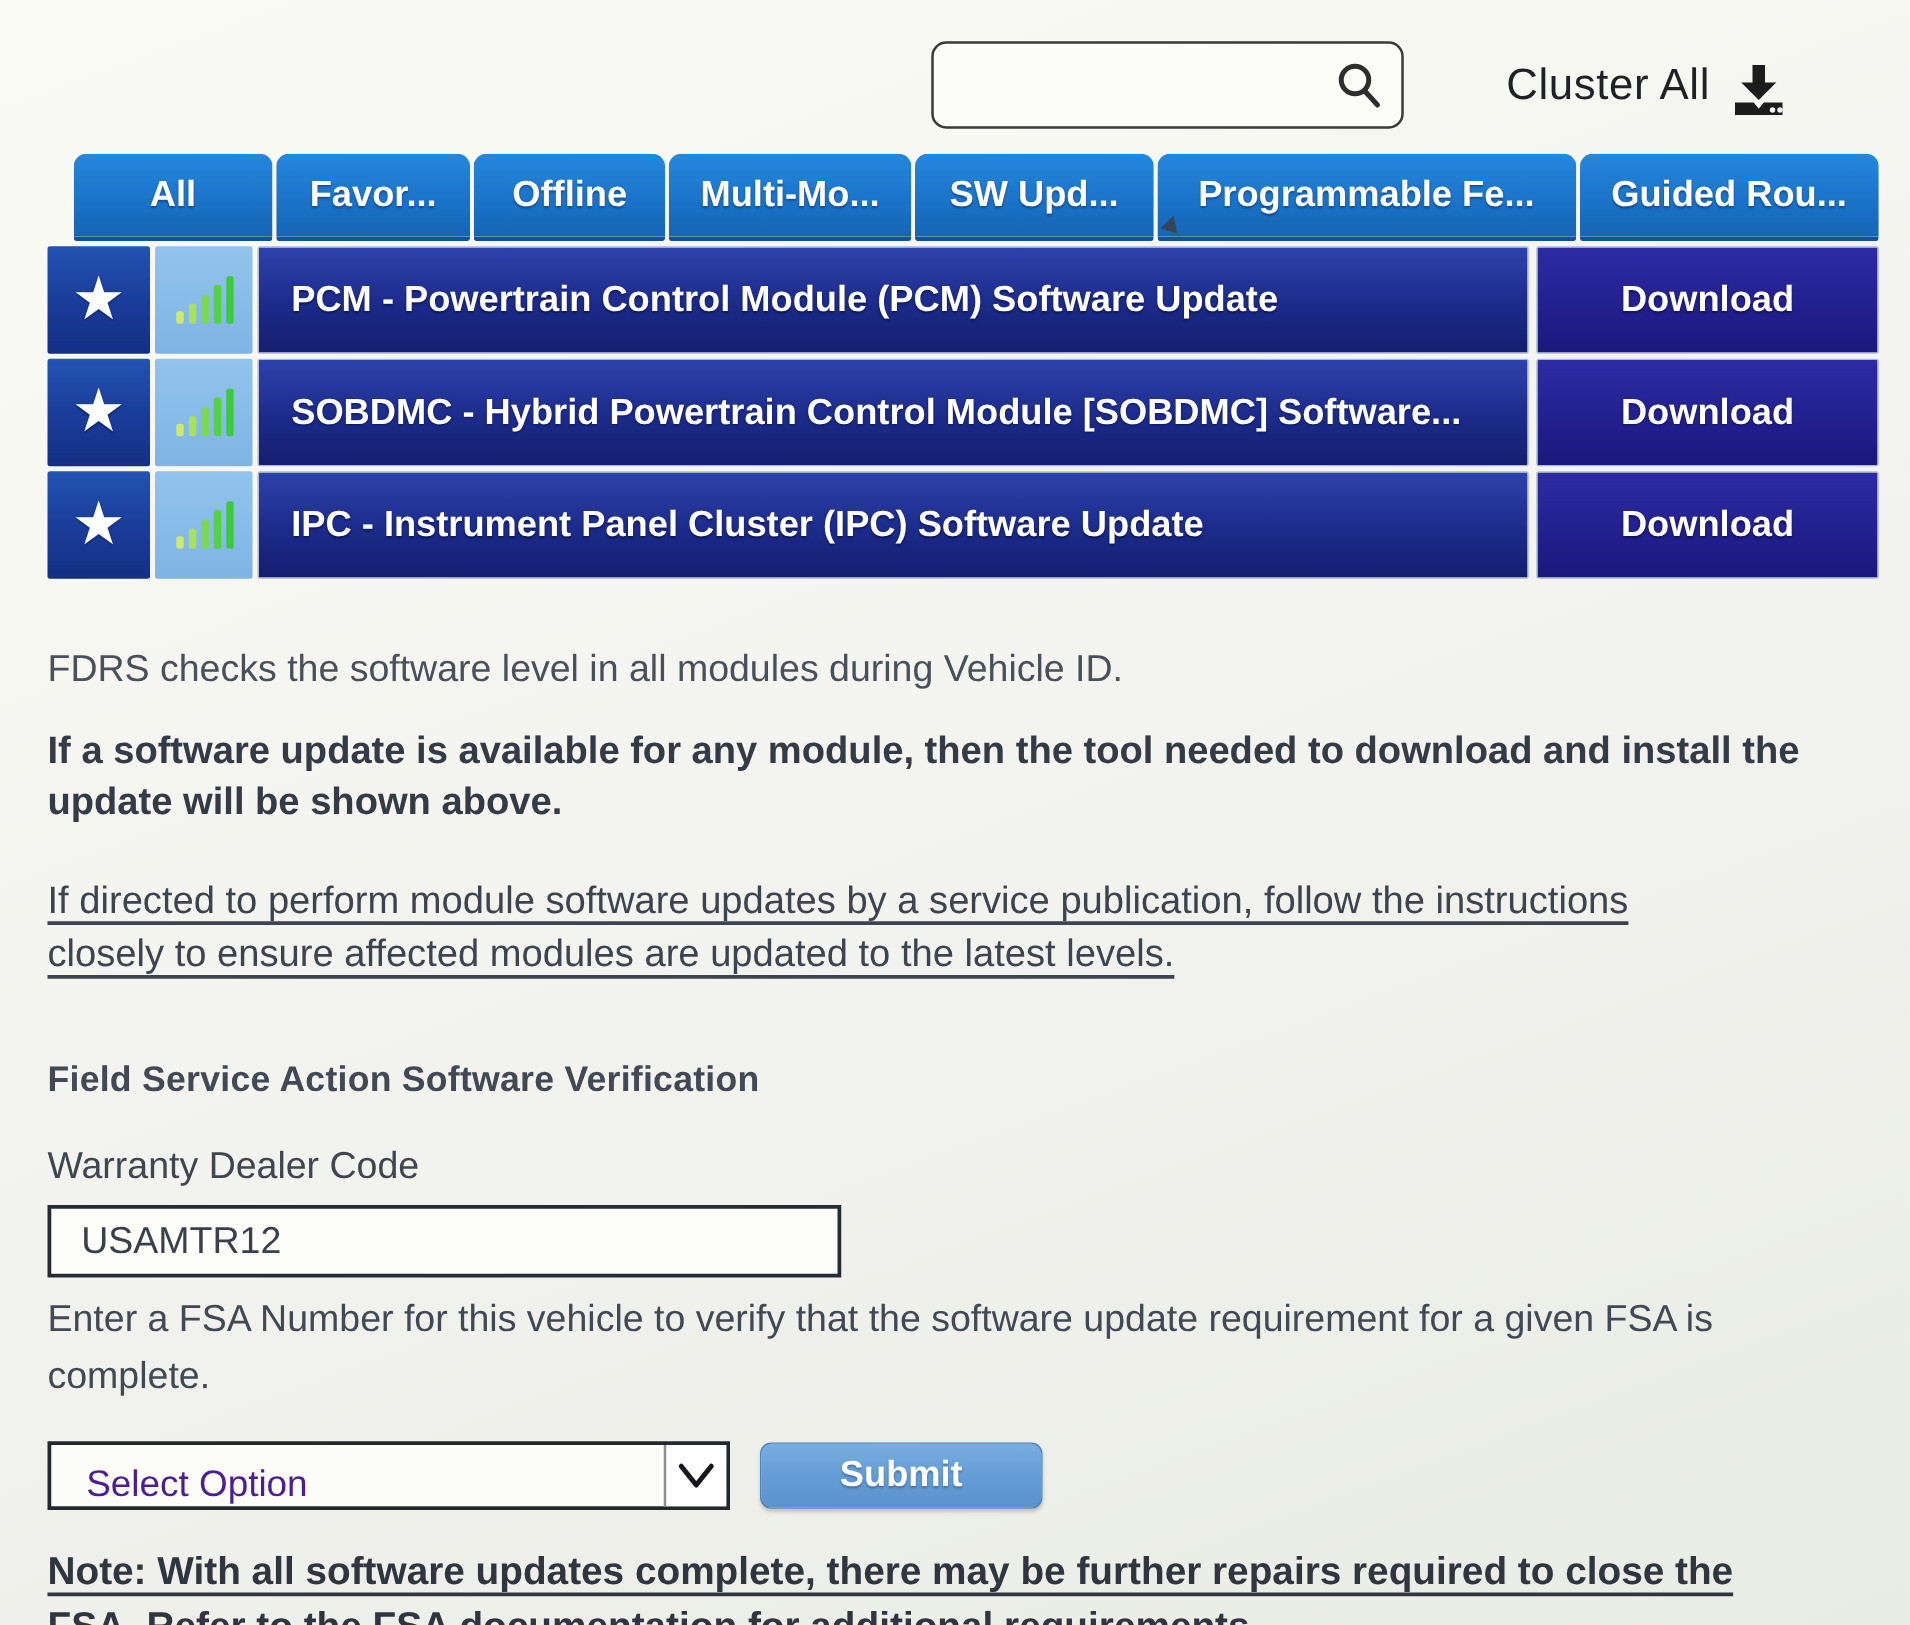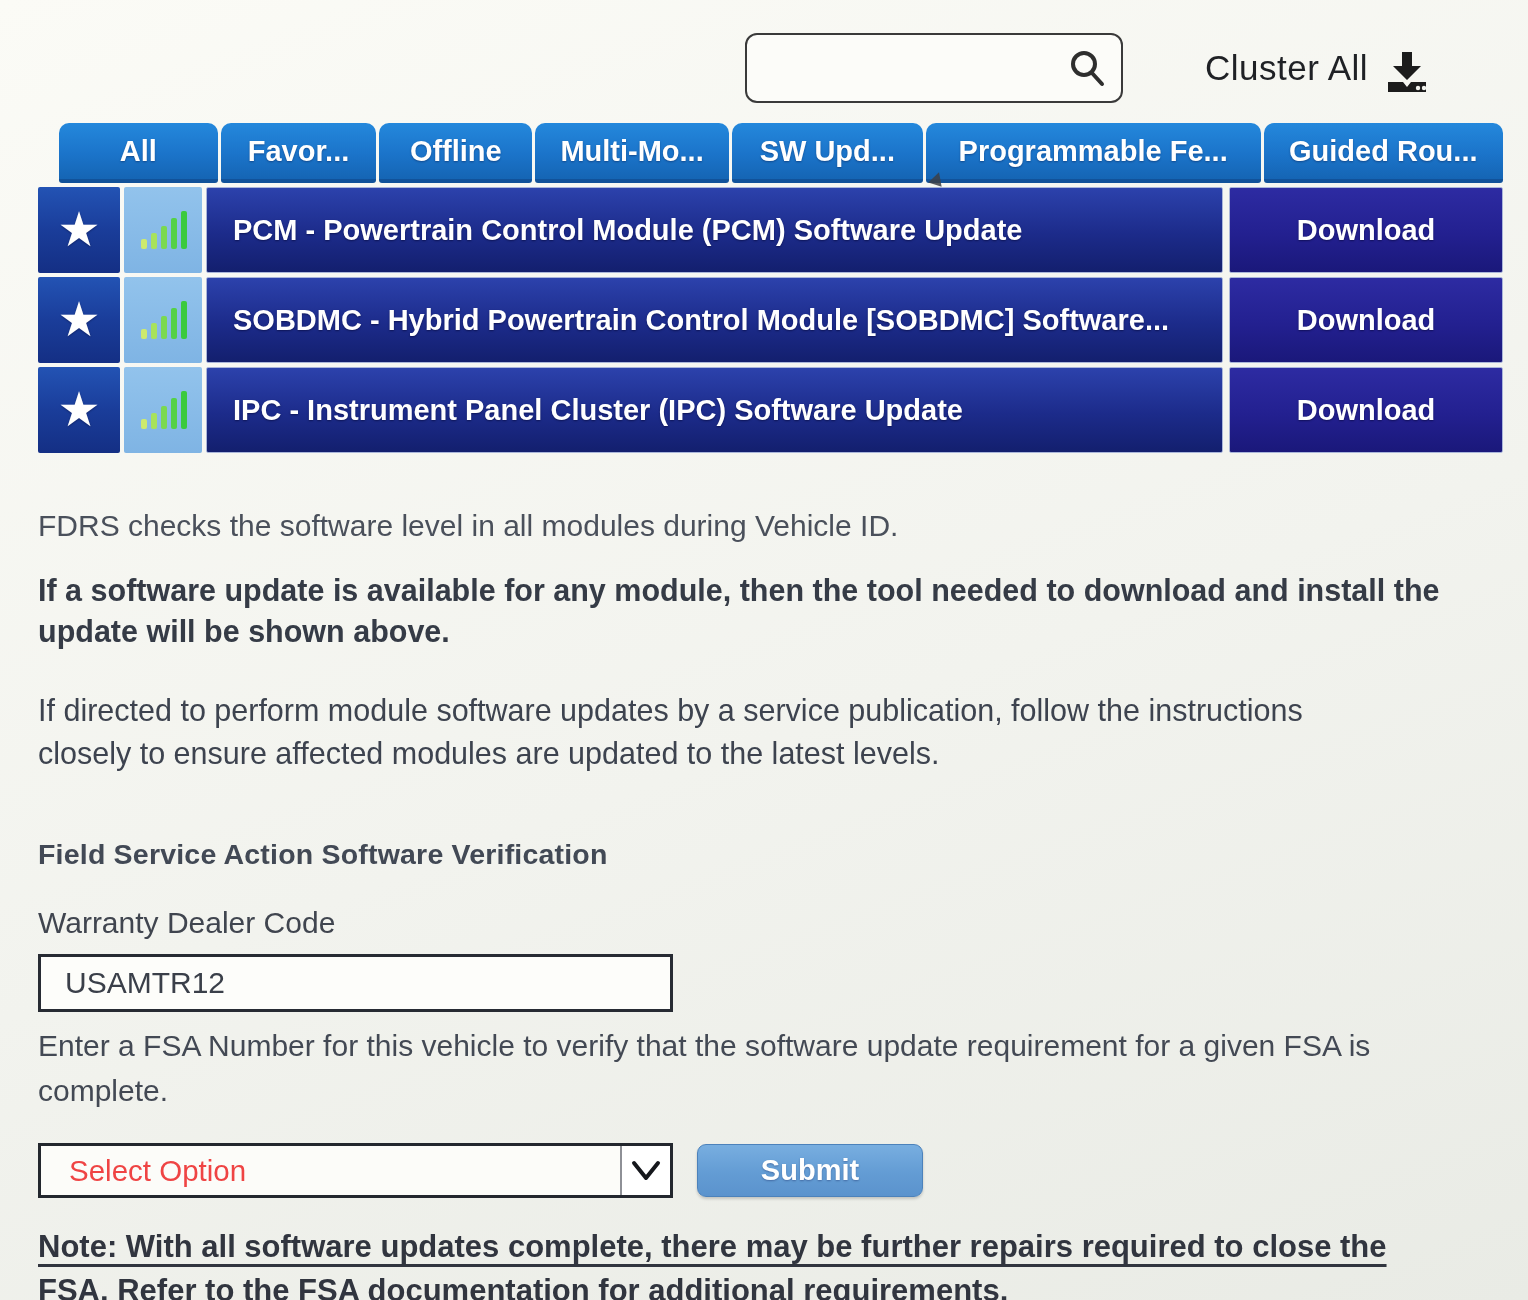--- a/index.html
+++ b/index.html
@@ -28,21 +28,21 @@
     background:#fcfcf9; font-size:30px; padding:0 64px 0 20px;
     font-family:"Liberation Sans",sans-serif; color:#333;
     outline:none;
   }
   .search-icon { position:absolute; right:16px; top:15px; width:40px; height:40px; }
   .download-all { display:flex; align-items:center; margin-left:82px; cursor:pointer; }
   .download-all-label { font-size:35px; color:#1f2125; letter-spacing:.5px; }
   .download-all-icon { width:46px; height:44px; margin-left:16px; margin-top:8px; }
 
   
-  .tabbar { display:flex; gap:3px; margin-top:19px; height:60px;padding-left:21px; }
+  .tabbar { display:flex; gap:3px; margin-top:19px; height:70px;padding-left:21px; }
   .tab {
     display:flex; align-items:center; justify-content:center;
     background:linear-gradient(180deg,#2488dc 0%, #1b74ca 55%, #1565b4 100%);
     border-radius:10px 10px 3px 3px;
     border-bottom:4px solid #11529a;
     color:#fff; font-size:29px; font-weight:bold;
     white-space:nowrap; overflow:hidden; cursor:pointer;
     text-shadow:0 1px 2px rgba(0,0,40,.35);
   }
 
@@ -83,40 +83,40 @@
     border-left:7px solid transparent; border-right:7px solid transparent;
     border-bottom:13px solid #3c3f48;
     transform:rotate(18deg); opacity:.85;
   }
 
   
   .para1 { margin-top:56px; font-size:30px; color:#4a505b; }
   .para2 { margin-top:27px; font-size:30.5px; font-weight:bold; color:#353b46; line-height:1.36; max-width:1455px; }
   .para3 {
     margin-top:36px; font-size:30.5px; color:#3d434f; line-height:1.4; max-width:1295px;
-    text-decoration-thickness:2.5px; text-underline-offset:7px;
+    text-decoration:underline; text-decoration-thickness:2.5px; text-underline-offset:7px;
   }
 
   
   .fsa-heading { margin-top:64px; font-size:28.5px; font-weight:bold; color:#424955; letter-spacing:.2px; }
   .dealer-label { margin-top:35px; font-size:30px; color:#40454f; }
   .dealer-input {
     display:block; margin-top:14px; width:635px; height:58px;
     border:3px solid #272b33; background:#fdfdfa;
     font-size:30px; color:#3a3f49; padding:0 24px;
     font-family:"Liberation Sans",sans-serif; outline:none;
   }
   .fsa-desc { margin-top:11px; font-size:30px; color:#434954; line-height:1.5; max-width:1455px; }
 
   .fsa-controls { margin-top:30px; display:flex; align-items:center; }
   .fsa-select {
-    position:relative; width:635px; height:55px;
+    position:relative; width:546px; height:55px;
     border:3px solid #23272e; background:#fcfcf9;
-    display:flex; align-items:center;
-    font-size:29.5px; color:#ef4444; padding-left:28px;
+    display:flex; align-items:flex-end;
+    font-size:29.5px; color:#4c1d95; padding-left:28px;
     cursor:pointer;
   }
   .fsa-select-chevron {
     position:absolute; right:0; top:0; height:100%; width:50px;
     border-left:2px solid #8e9096; display:grid; place-items:center;
     background:#fff;
   }
   .submit-btn {
     margin-left:24px; width:226px; height:53px;
     border:1px solid #4c82bb; border-radius:9px;

